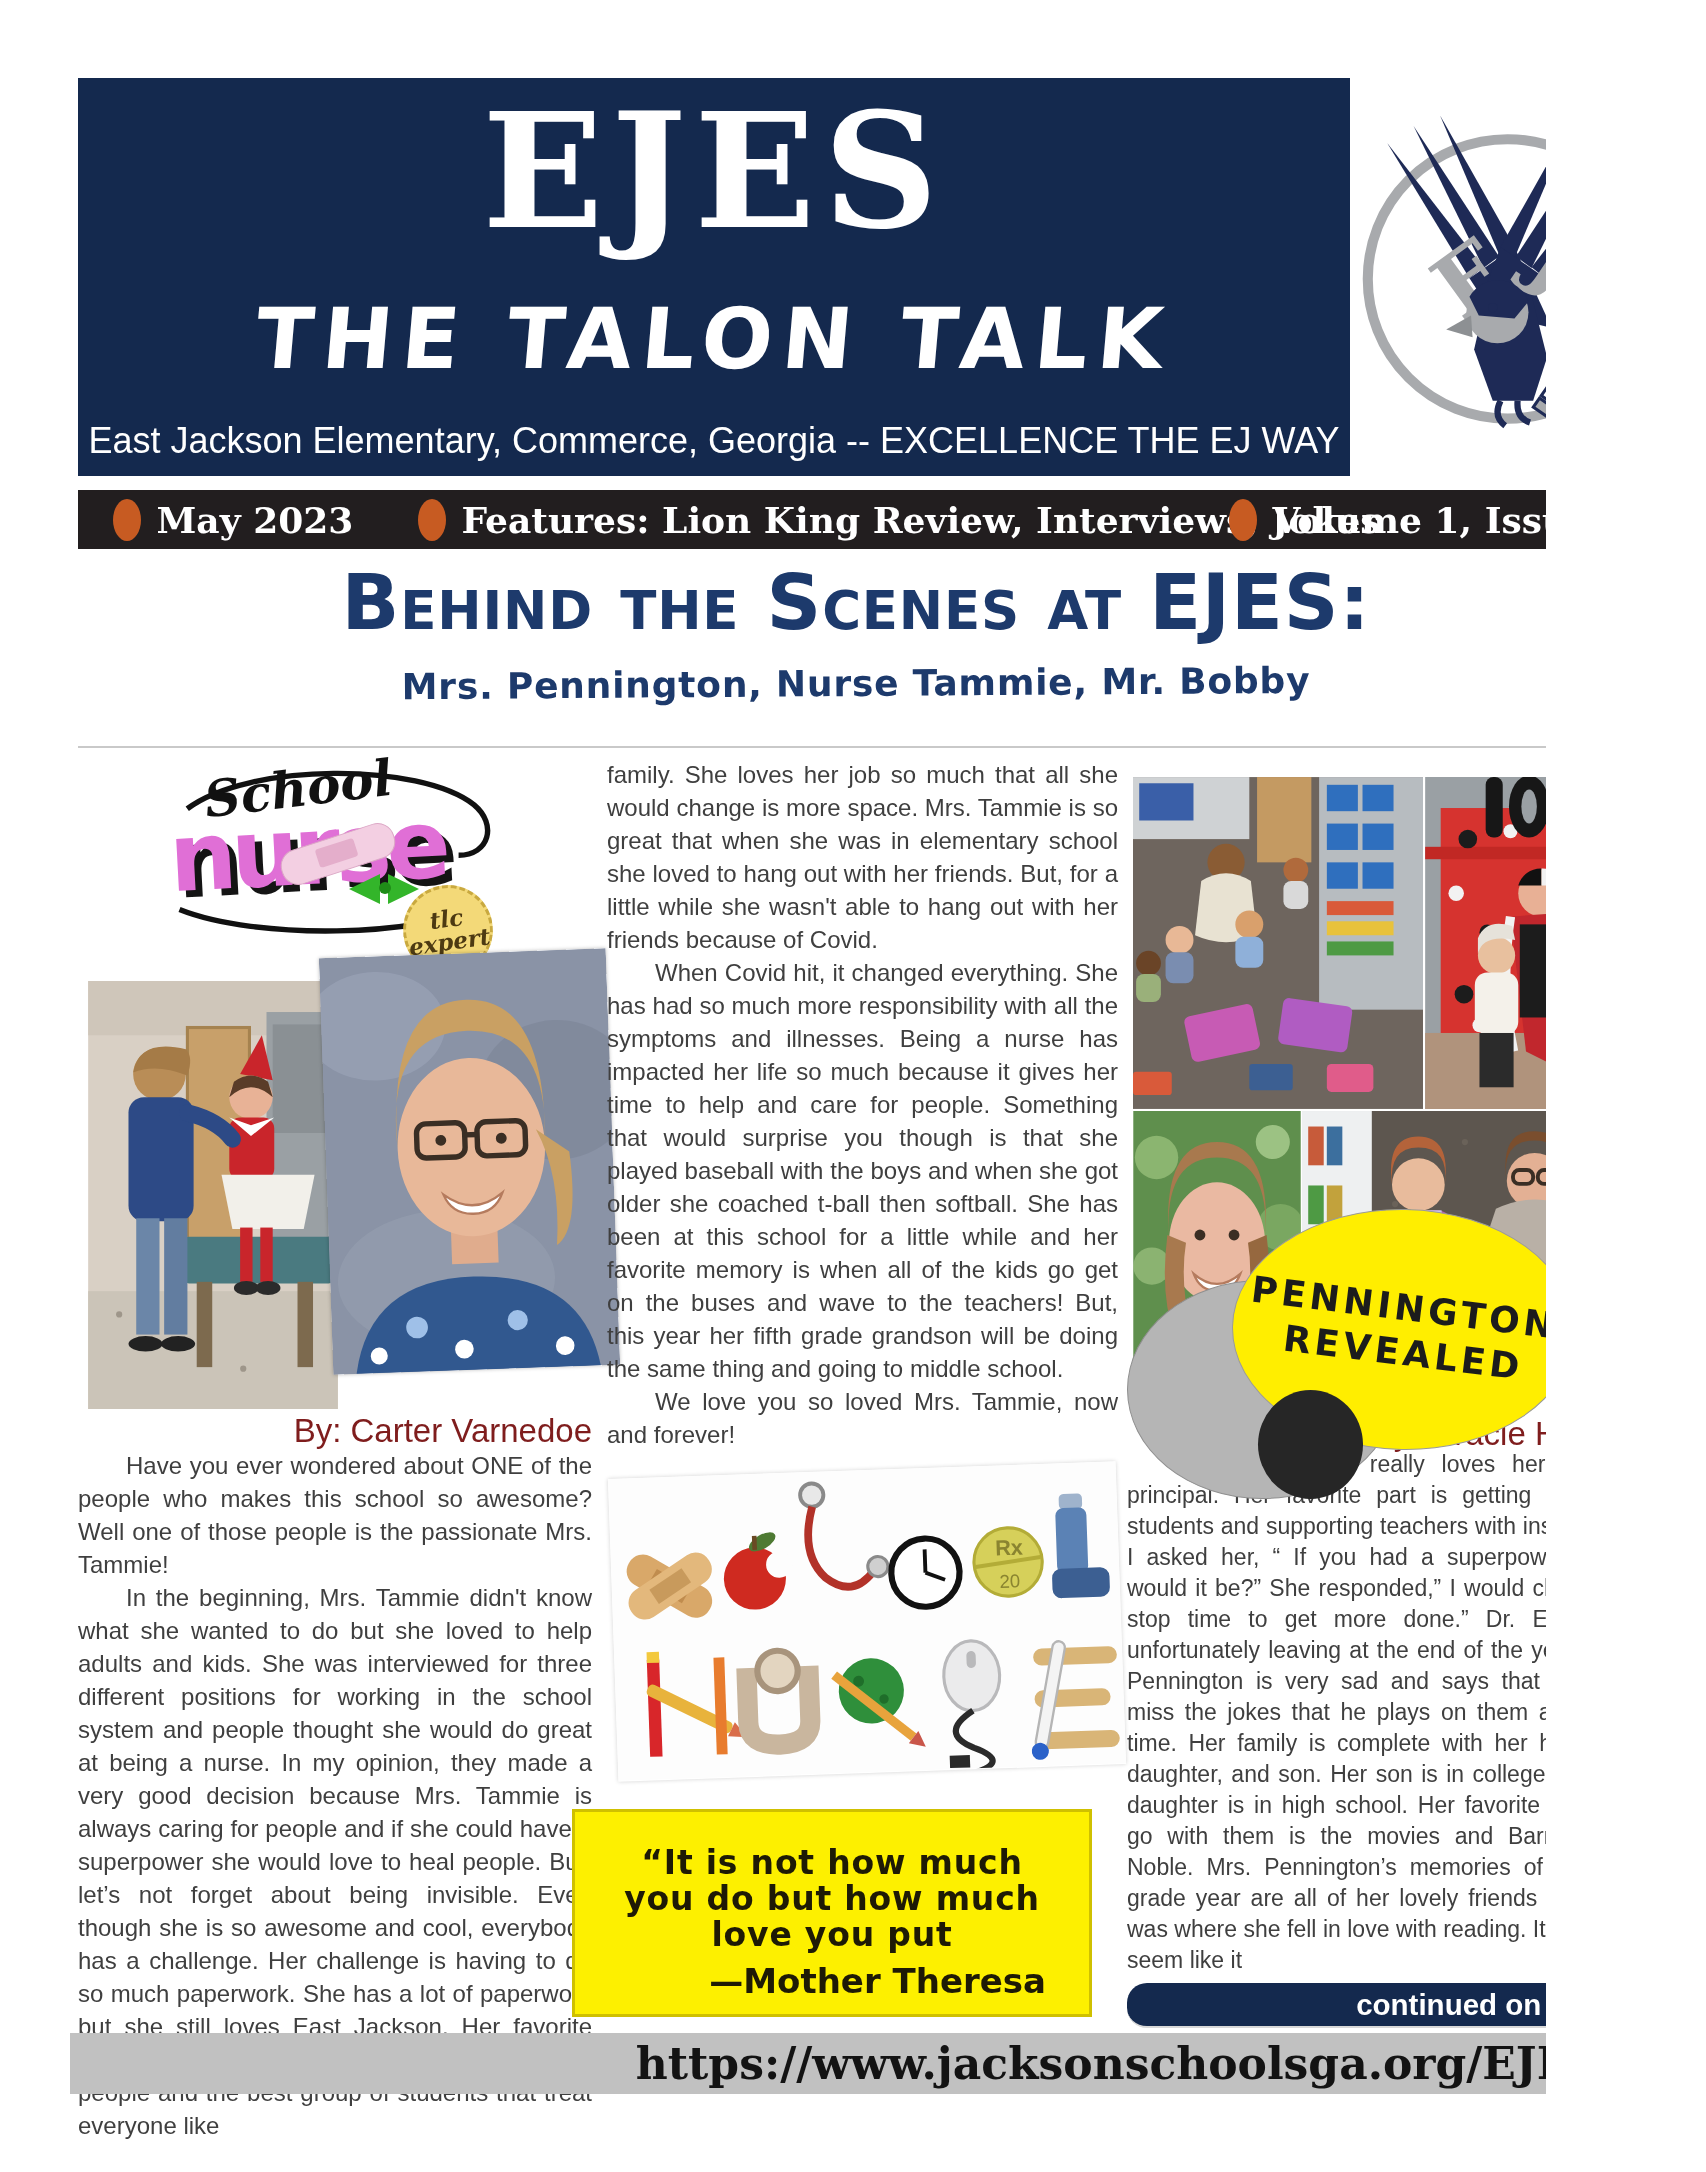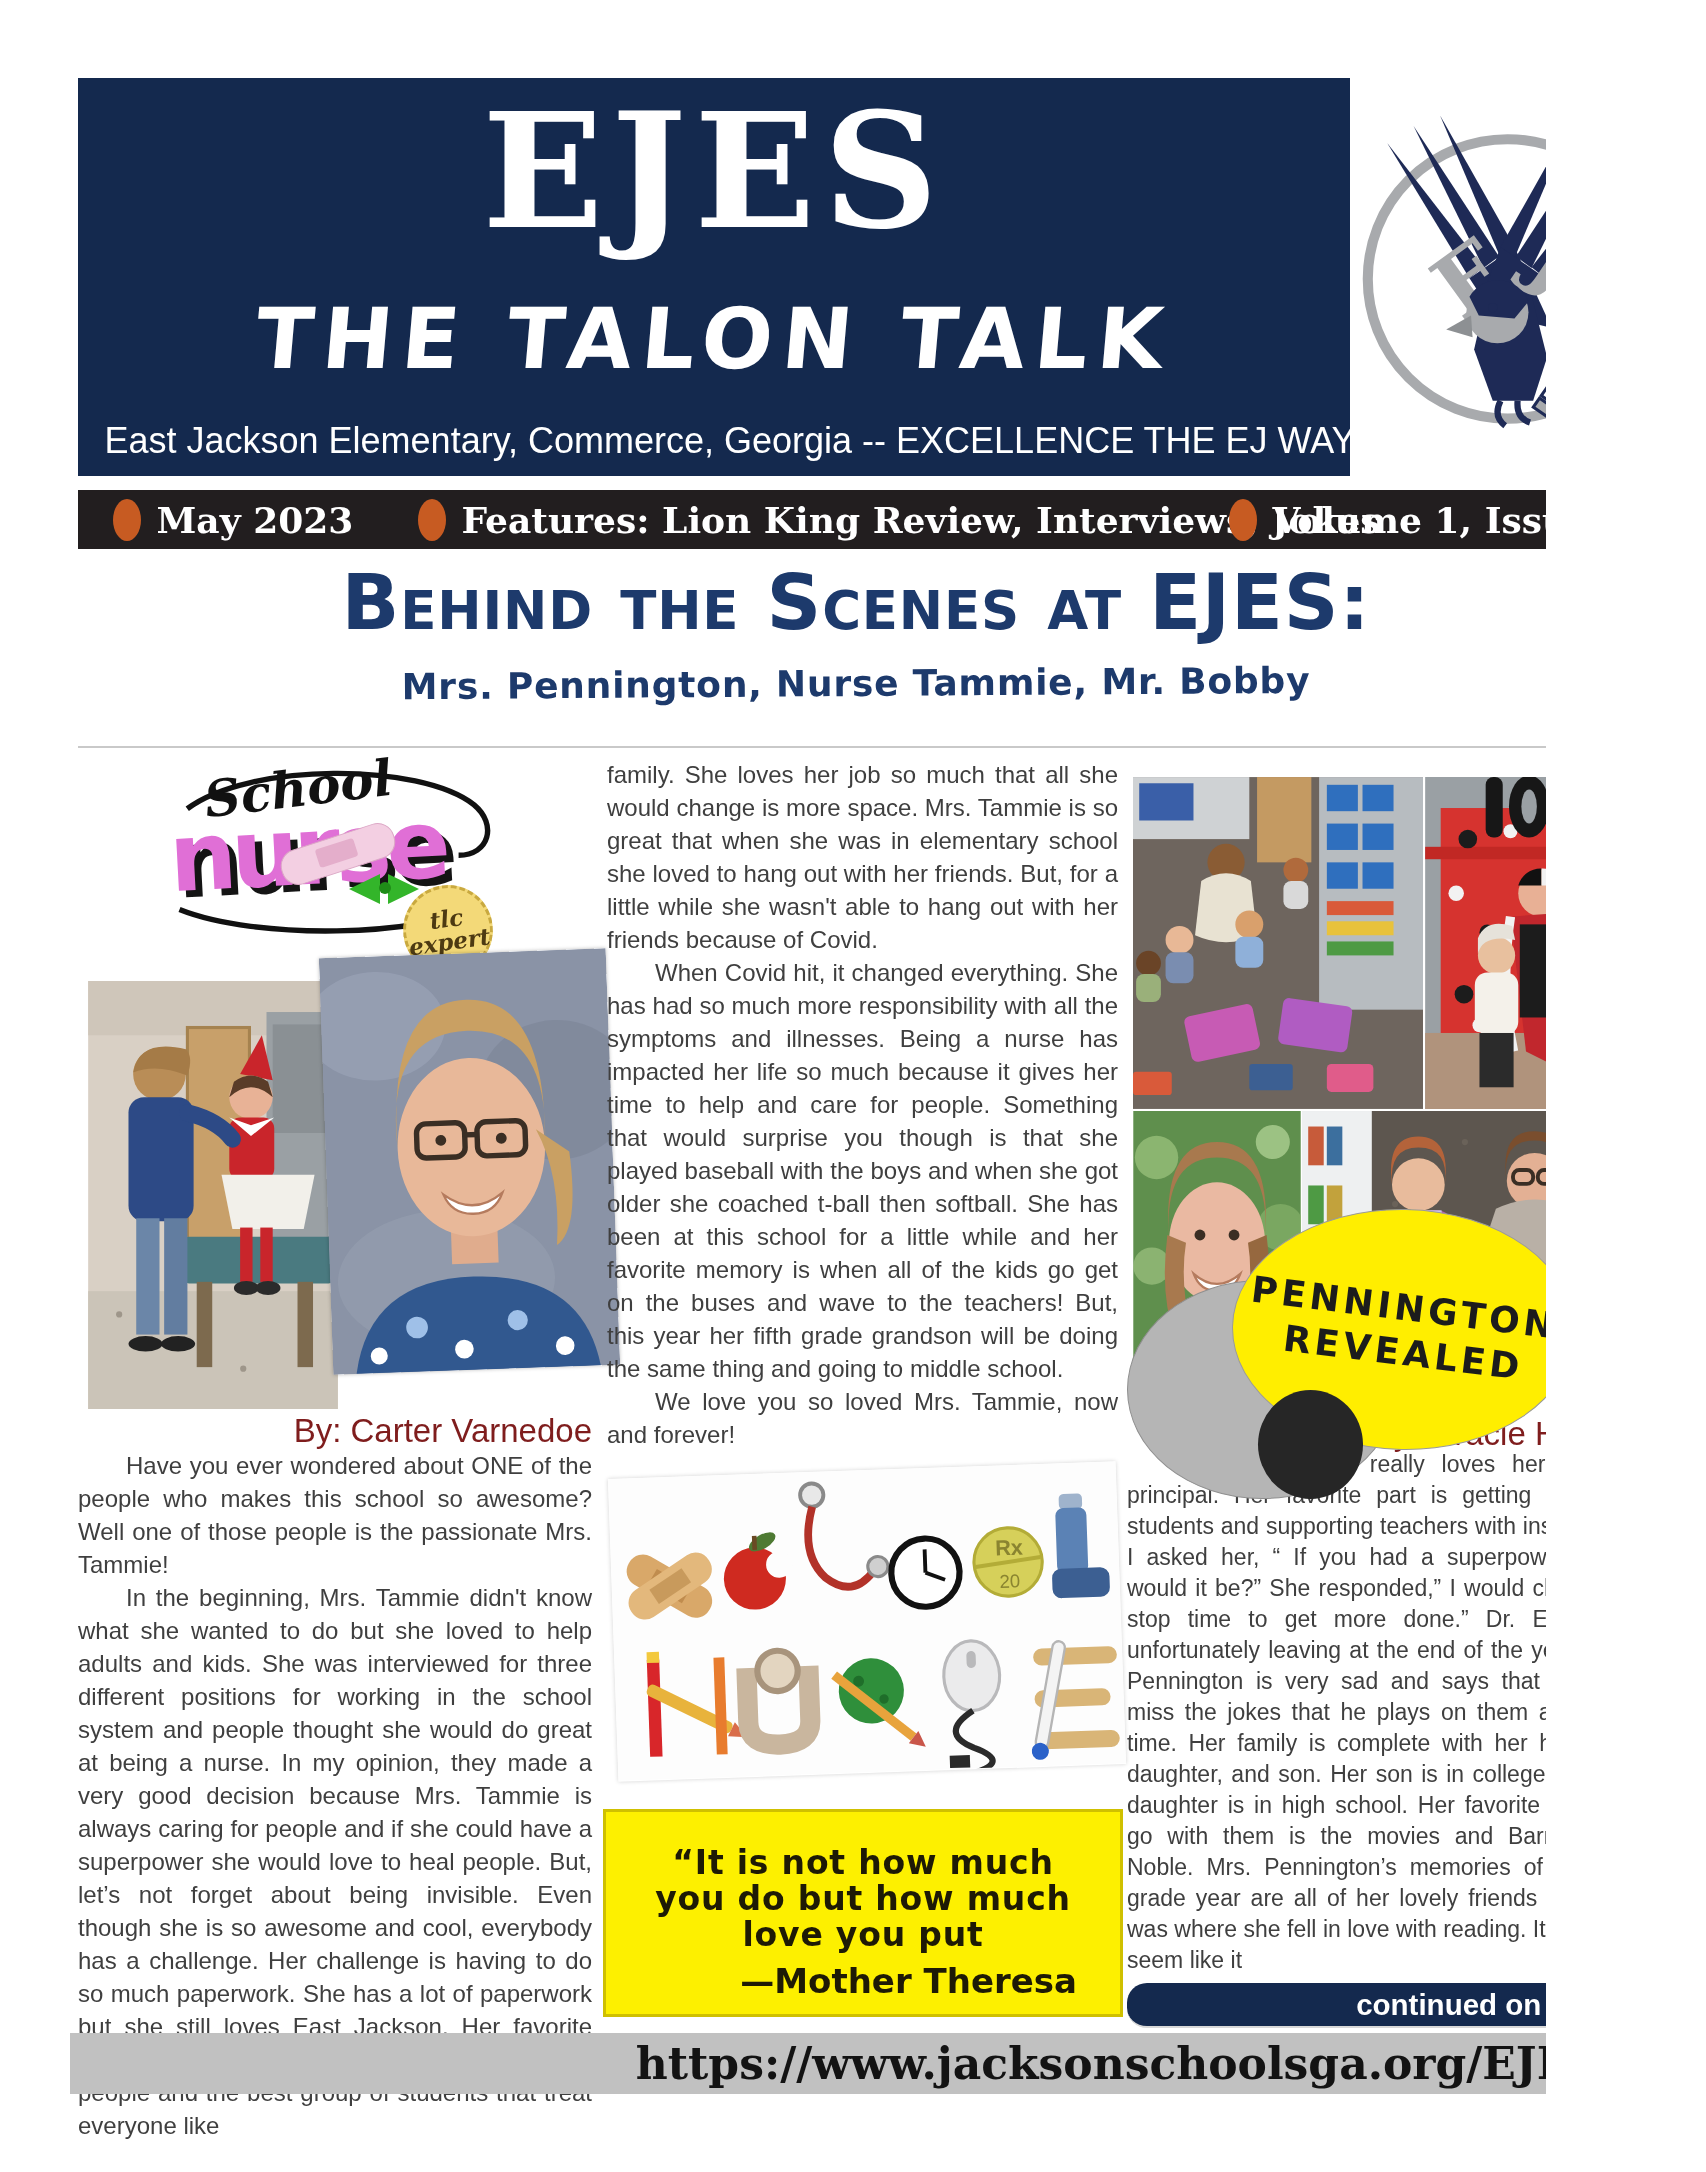--- a/index.html
+++ b/index.html
@@ -10,21 +10,21 @@
   html,body{margin:0;padding:0;background:#fff;}
   .page{position:relative;width:1546px;height:2172px;background:#fff;overflow:hidden;
         font-family:"Liberation Sans",sans-serif;}
   
   .masthead-navy{position:absolute;left:78px;top:78px;width:1272px;height:398px;background:var(--navy);}
   .ejes{position:absolute;top:14px;left:0;width:100%;text-align:center;color:#fff;
         font-family:"DejaVu Serif",serif;font-weight:bold;font-size:159px;line-height:1;letter-spacing:7.8px;}
   .talon{position:absolute;top:219px;left:0;width:100%;text-align:center;color:#fff;
         font-family:"DejaVu Sans",sans-serif;font-weight:800;font-size:84px;line-height:1;
         letter-spacing:9.3px;transform:skewX(-5deg);}
-  .tagline{position:absolute;top:343px;left:16px;width:100%;text-align:center;color:#fff;
+  .tagline{position:absolute;top:343px;left:0;width:100%;text-align:center;color:#fff;
         font-size:36px;line-height:1.1;font-weight:400;}
   .logo-box{position:absolute;left:1356px;top:81px;width:303px;height:392px;background:#fff;}
   
   .info-bar{position:absolute;left:78px;top:490px;width:1556px;height:59px;background:var(--bar-black);}
   .bar-item{position:absolute;top:0;height:100%;display:flex;align-items:center;gap:15.5px;}
   .bar-item .bullet{width:28px;height:42px;border-radius:50%;background:var(--orange);flex:0 0 auto;}
   .bar-item span{color:#fff;font-family:"DejaVu Serif",serif;font-weight:bold;font-size:36px;white-space:nowrap;}
   .bar-date{left:35px;} .bar-features{left:340px;} .bar-volume{left:1151px;}
   
   .headline{position:absolute;left:78px;top:565px;width:1556px;text-align:center;
@@ -71,21 +71,21 @@
   .photo-elf{left:88px;top:981px;width:250px;height:428px;}
   .photo-tammie{left:326px;top:953px;width:287px;height:417px;transform:rotate(-2deg);box-shadow:0 0 3.9px rgba(0,0,0,.25);}
   .photo-class{left:1133px;top:777px;width:290px;height:332px;}
   .photo-cruella{left:1425px;top:777px;width:209px;height:332px;}
   .photo-portrait2{left:1133px;top:1111px;width:168px;height:293px;}
   .photo-tutor{left:1302px;top:1111px;width:332px;height:256px;}
   
   .collage{position:absolute;left:613px;top:1470px;width:508px;height:303px;background:#fff;
         transform:rotate(-2deg);z-index:6;box-shadow:0 0 4.7px rgba(0,0,0,.18);}
   
-  .quote-box{position:absolute;left:603px;top:1809px;width:520px;height:208px;background:var(--quote-yellow);
+  .quote-box{position:absolute;left:572px;top:1809px;width:520px;height:208px;background:var(--quote-yellow);
         border:3.1px solid var(--quote-border);box-sizing:border-box;display:flex;flex-direction:column;
         justify-content:center;padding-top:20px;}
   .quote-box .qline{text-align:center;font-family:"DejaVu Sans",sans-serif;font-weight:800;
         font-size:33px;line-height:36px;color:#1e1a05;letter-spacing:0.8px;}
   .quote-box .attr{text-align:right;padding-right:43px;font-family:"DejaVu Sans",sans-serif;
         font-weight:800;font-size:34px;color:#1e1a05;margin-top:7.8px;}
   
   .ellipse{position:absolute;border-radius:50%;}
   .ell-gray{left:1127px;top:1280px;width:268px;height:217px;background:#b5b5b5;border:1.6px solid #8f8f8f;z-index:2;}
   .ell-yellow{left:1232px;top:1209px;width:341px;height:239px;background:var(--oval-yellow);

